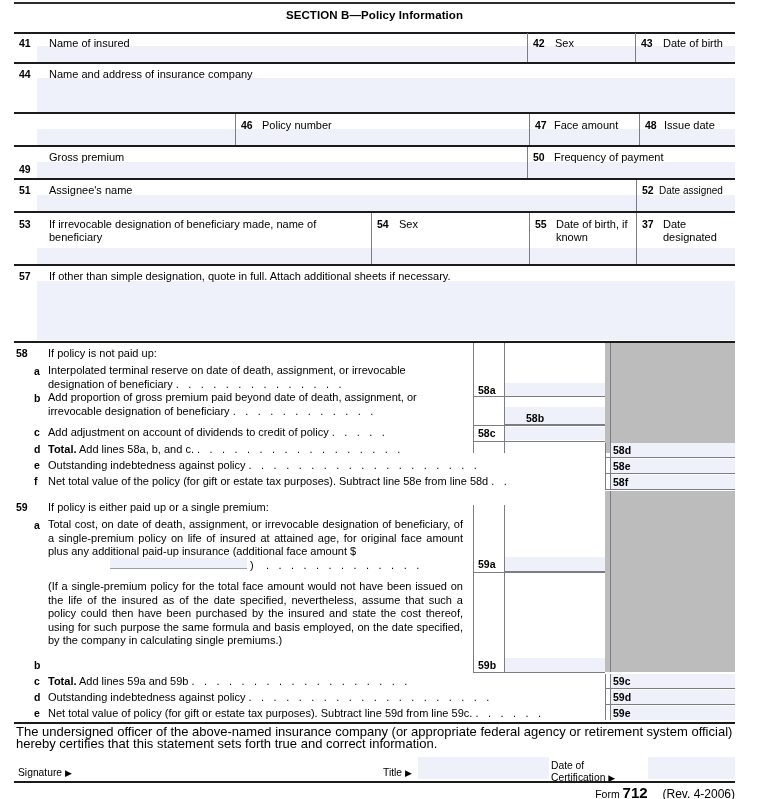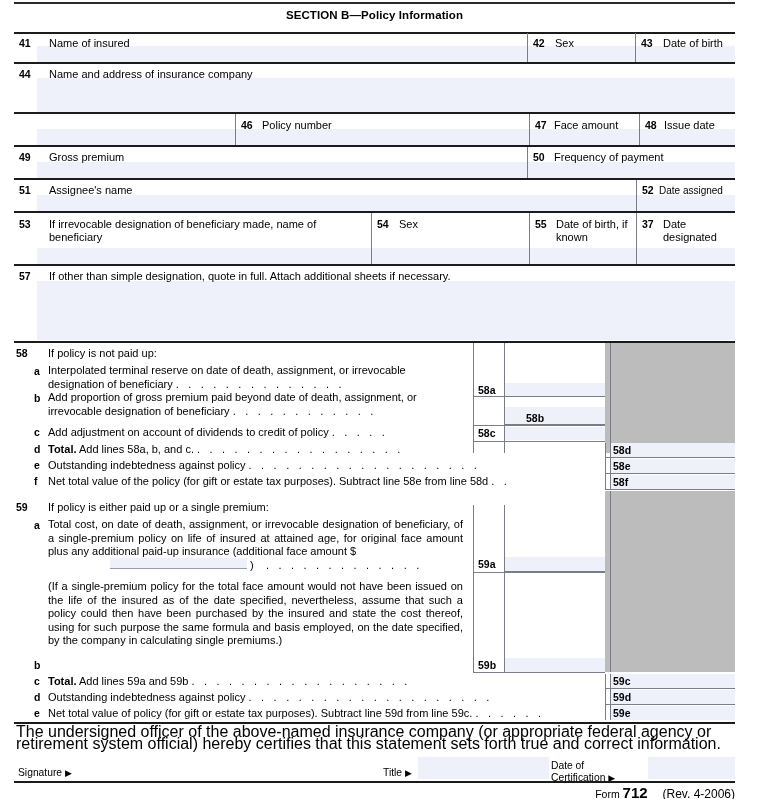--- a/index.html
+++ b/index.html
@@ -33,21 +33,21 @@
   
   .itemnum{position:absolute;font-weight:bold;font-size:10.5px;}
   .itemtxt{position:absolute;font-size:11px;line-height:13.6px;}
   .itemtxt b{font-weight:bold;}
   .just{text-align:justify;}
   .leader{letter-spacing:3.2px;}
 
   .boxlbl{position:absolute;font-weight:bold;font-size:10.5px;}
 
   
-  .cert{position:absolute;font-size:16px;line-height:12.2px;}
+  .cert{position:absolute;font-size:13px;line-height:12.2px;}
   .sig{position:absolute;font-size:10.3px;line-height:11.5px;}
   .tri{font-size:9px;}
   .formno{position:absolute;font-size:10.5px;}
   .formno .big{font-size:15px;font-weight:bold;}
   .formno .rev{font-size:12px;padding-left:12px;}
 </style>
 </head>
 <body>
 
 <div class="page">
@@ -108,21 +108,21 @@
   </div>
   <div class="cell" style="left:640px;top:114px;width:95px;height:31px;">
     <span class="cnum" style="top:5px;">48</span>
     <span class="ctxt" style="left:24px;top:5px;">Issue date</span>
   </div>
 
   <div class="abs fill" style="left:37px;top:162px;width:491px;height:16px;"></div>
   <div class="abs fill" style="left:528px;top:162px;width:207px;height:16px;"></div>
   <div class="thin" style="left:527px;top:147px;width:1.2px;height:31px;"></div>
   <div class="cell" style="left:14px;top:147px;width:513px;height:31px;">
-    <span class="cnum" style="top:4px;">49</span>
+    <span class="cnum" style="top:16px;">49</span>
     <span class="ctxt" style="left:35px;top:4px;">Gross premium</span>
   </div>
   <div class="cell" style="left:528px;top:147px;width:207px;height:31px;">
     <span class="cnum" style="top:4px;">50</span>
     <span class="ctxt" style="left:26px;top:4px;">Frequency of payment</span>
   </div>
 
   <div class="abs fill" style="left:37px;top:195px;width:600px;height:16px;"></div>
   <div class="abs fill" style="left:637px;top:195px;width:98px;height:16px;"></div>
   <div class="thin" style="left:636px;top:180px;width:1.2px;height:31px;"></div>

